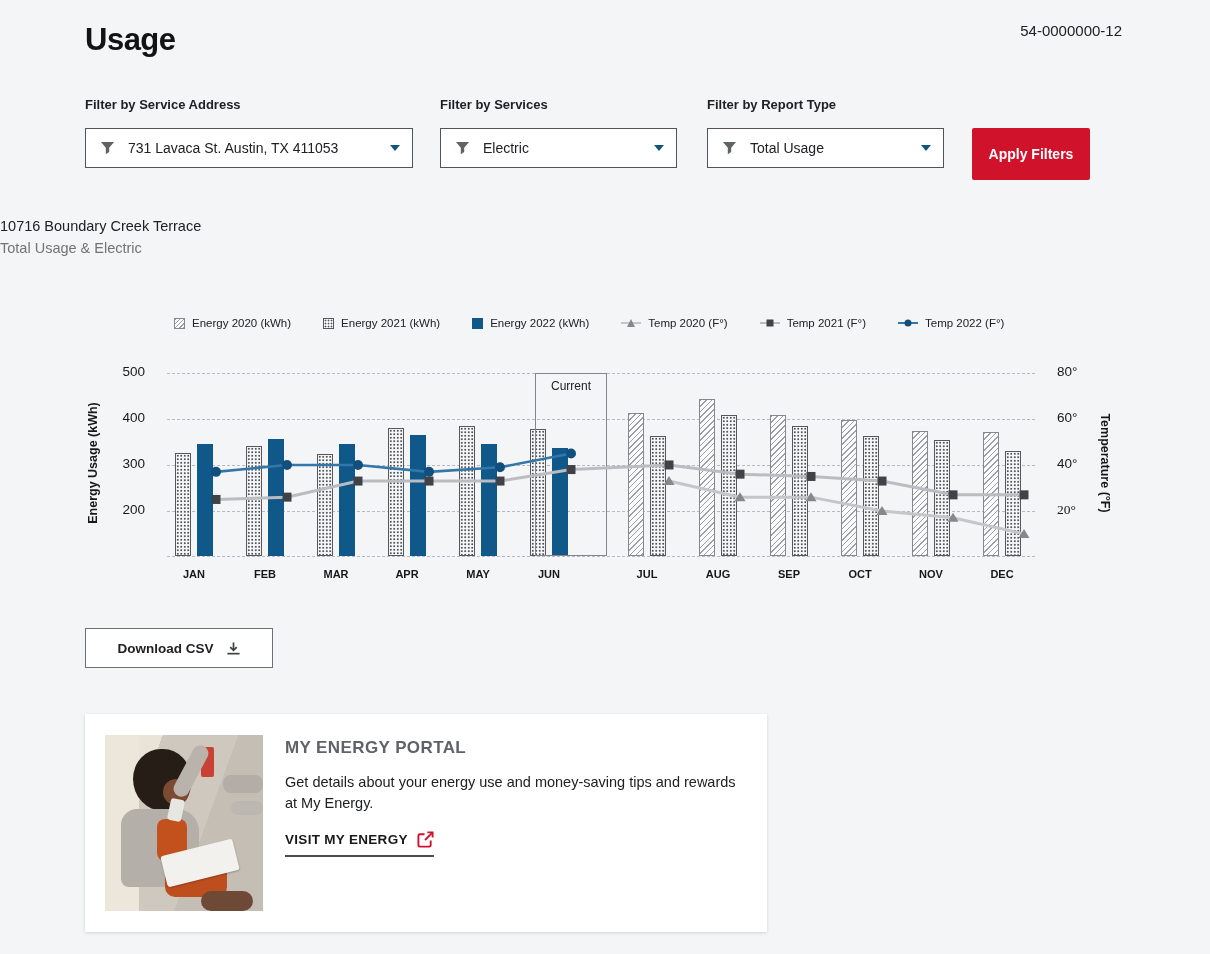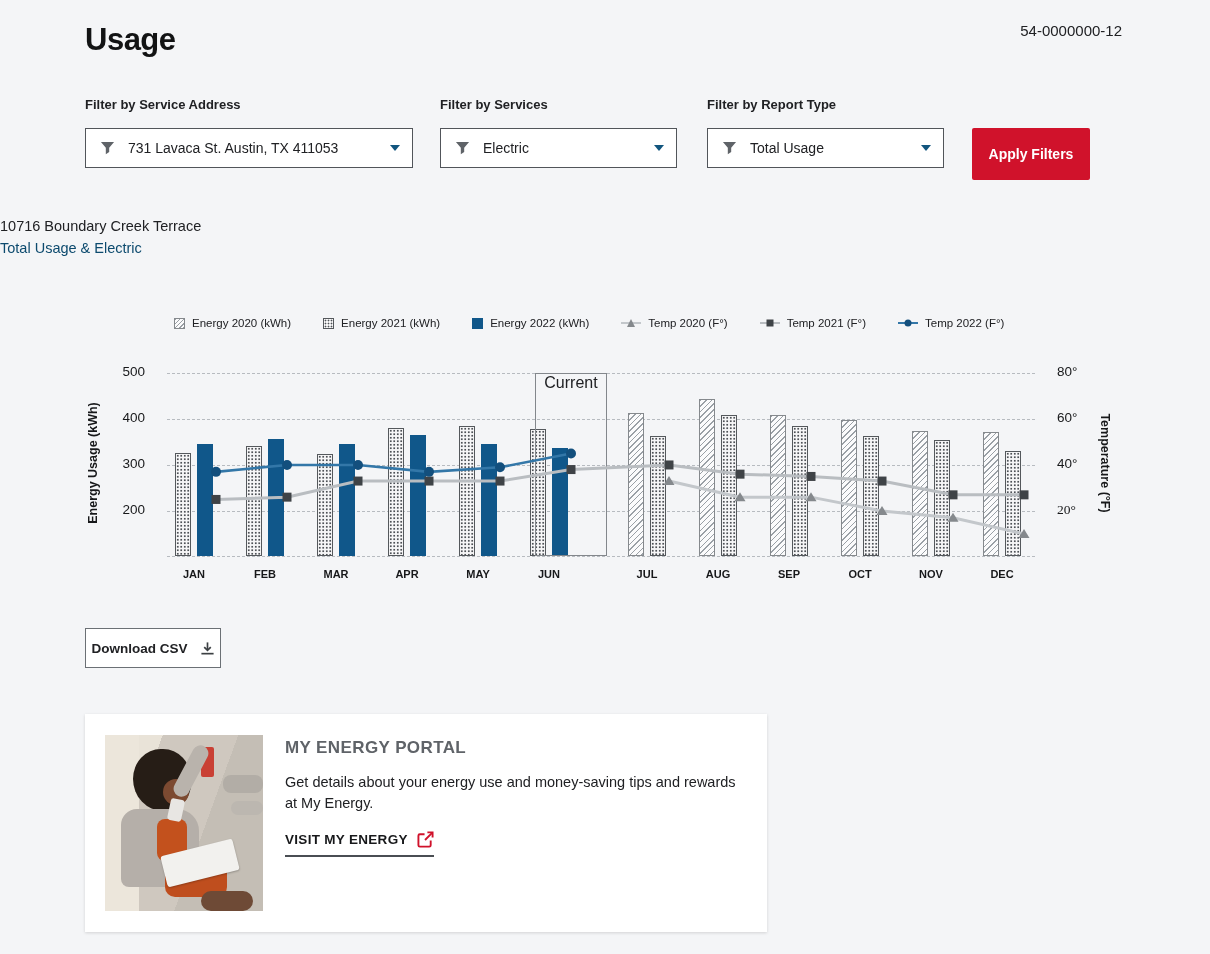--- a/index.html
+++ b/index.html
@@ -33,21 +33,21 @@
   }
   .apply-btn {
     left:972px; top:128px; width:118px; height:52px;
     background:#d0122b; color:#fff; font-size:14px; font-weight:700;
     border:none; border-radius:2px; cursor:pointer; font-family:"Liberation Sans",sans-serif;
   }
 
   
   .chart-titles { left:0; top:218px; width:1186px; text-align:left; }
   .chart-titles .t1 { font-size:14.5px; color:#202124; }
-  .chart-titles .t2 { font-size:14.5px; color:#0c4a6e; margin-top:6px; }
+  .chart-titles .t2 { font-size:14.5px; color:#737373; margin-top:6px; }
   .chart-titles .t3 { font-size:15px; font-weight:700; margin-top:13px; color:#17181a; }
 
   
   .legend-block { left:174px; top:304px; }
   .legend-title { font-size:11px; font-weight:700; color:#17181a; }
   .legend-items { display:flex; align-items:center; gap:32px; margin-top:13px; }
   .legend-item { display:flex; align-items:center; gap:7px; font-size:11.5px; color:#202124; white-space:nowrap; }
   .swatch { width:11px; height:11px; display:inline-block; }
   .lswatch { display:inline-flex; width:20px; height:12px; }
 
@@ -78,31 +78,31 @@
     background-image:radial-gradient(circle,#4d5156 0.9px,transparent 1.05px);
     background-size:3px 3px;
     border:1px solid #54585c;
   }
   .swatch.solid { background:#10578a; }
   .line-svg { position:absolute; left:0; top:0; overflow:visible; z-index:3; }
   .current-box {
     position:absolute; top:0; height:183px; border:1px solid #83878c;
     z-index:2; text-align:center;
   }
-  .current-box .current-label { font-size:16px; color:#202124; }
+  .current-box .current-label { font-size:12px; color:#202124; margin-top:5px; }
   .tick-left { position:absolute; left:99px; width:46px; text-align:right; font-size:13.5px; color:#17181a; }
   .tick-right { position:absolute; left:1057px; width:44px; text-align:left; font-size:13.5px; color:#17181a; }
   .month-label { position:absolute; width:60px; text-align:center; font-size:11px; font-weight:700; color:#17181a; }
   .axis-title { position:absolute; width:200px; text-align:center; font-size:12.5px; font-weight:700; color:#17181a; }
   .axis-title.left-axis  { left:-7px;  top:106px; transform:rotate(-90deg); }
   .axis-title.right-axis { left:1005px; top:106px; transform:rotate(90deg); }
 
   
   .download-btn {
-    left:85px; top:628px; width:136px; height:40px;
+    left:85px; top:628px; width:188px; height:40px;
     background:#fff; border:1px solid #6b7075; color:#202124;
     font-size:13.5px; font-weight:700; cursor:pointer;
     display:flex; align-items:center; justify-content:center; gap:12px;
     font-family:"Liberation Sans",sans-serif;
   }
 
   
   .portal-card {
     left:85px; top:714px; width:682px; height:218px; background:#fff;
     box-shadow:0 1px 3px rgba(0,0,0,.14);

